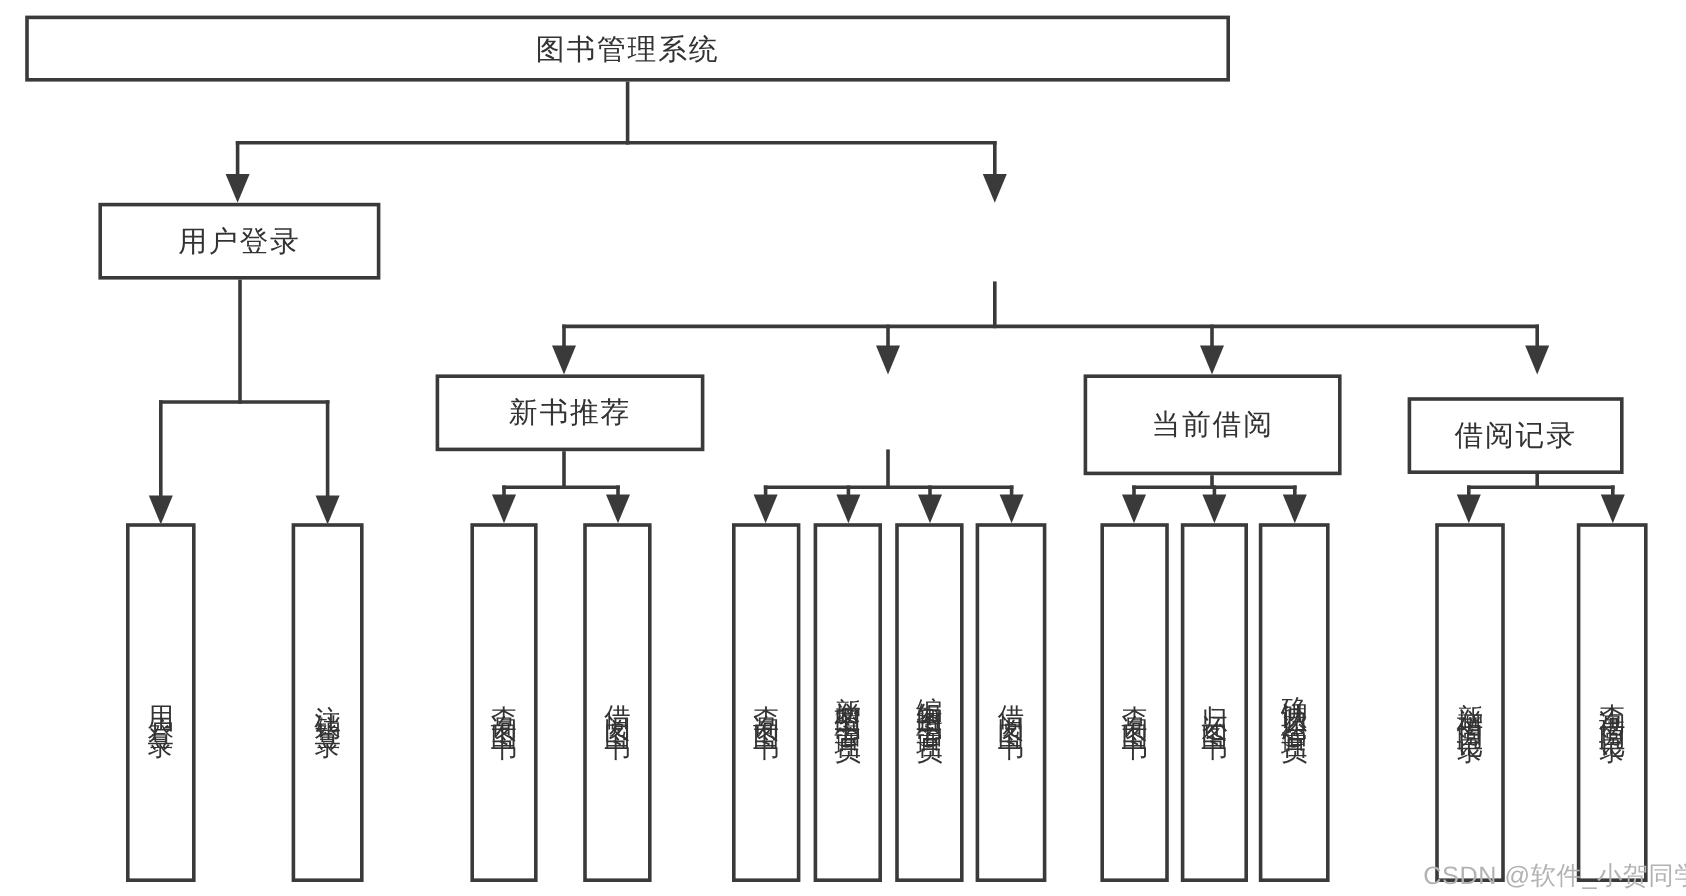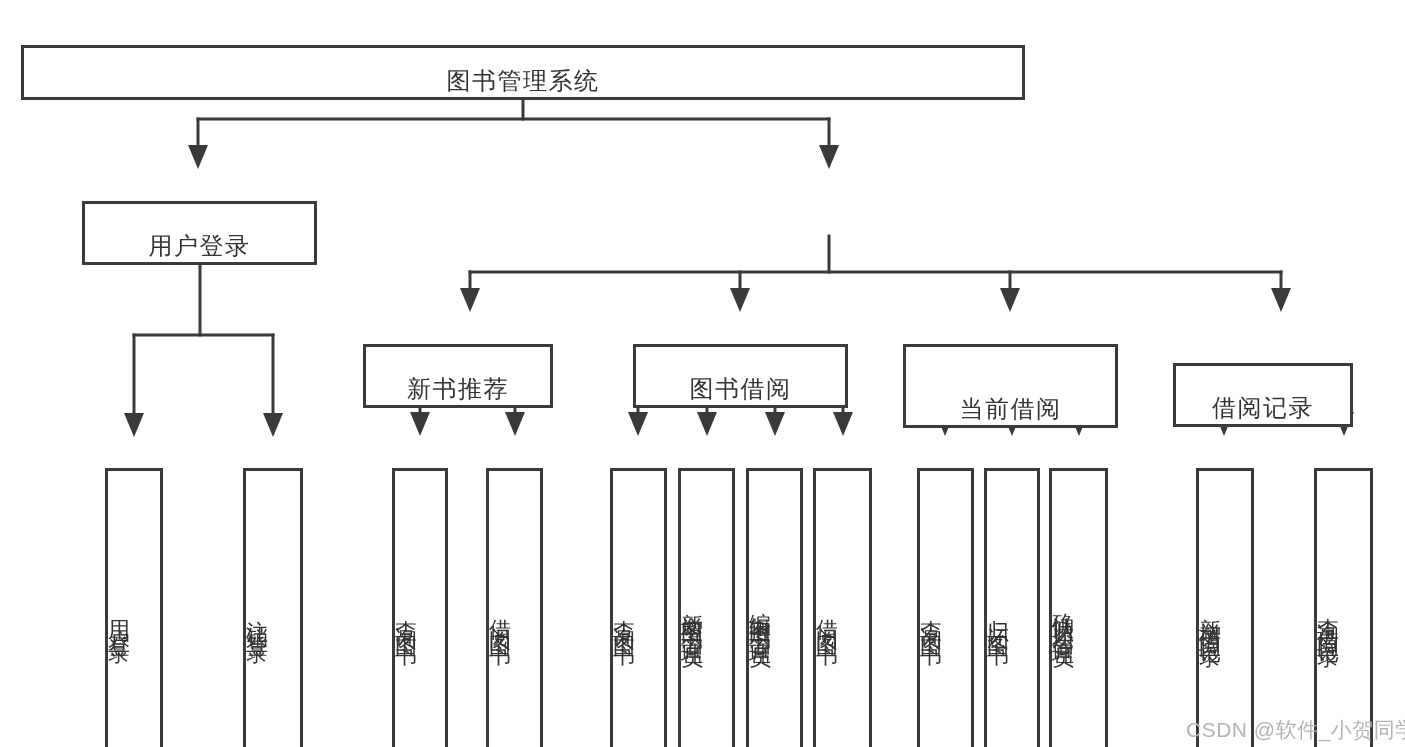--- a/index.html
+++ b/index.html
@@ -16,25 +16,24 @@
     left: 0; top: 0;
     width: 1405px; height: 747px;
     z-index: 1;
   }
   .node {
     position: absolute;
     box-sizing: border-box;
     background: #ffffff;
     border: 3px solid #3a3a3a;
     display: flex;
-    align-items: flex-end;
+    align-items: center;
     justify-content: center;
     color: #333333;
     z-index: 2;
-    margin-top: 32px;
   }
   .hlabel {
     font-size: 24px;
     letter-spacing: 1.5px;
     white-space: nowrap;
   }
   .vbox {
     writing-mode: vertical-rl;
     text-orientation: mixed;
   }
@@ -132,25 +131,22 @@
   </svg>
 
   <div class="node" style="left:21px; top:13px; width:1004px; height:55px;">
     <span class="hlabel">图书管理系统</span>
   </div>
 
   <div class="node" style="left:82px; top:169px; width:235px; height:64px;">
     <span class="hlabel">用户登录</span>
   </div>
 
-  <div class="node" style="left:363px; top:312px; width:190px; height:64px;">
+  <div class="node" style="left:363px; top:312px; width:224px; height:64px;">
     <span class="hlabel">新书推荐</span>
-  </div>
-  <div class="node" style="left:633px; top:312px; width:215px; height:64px;">
-    <span class="hlabel">图书借阅</span>
   </div>
   <div class="node" style="left:903px; top:312px; width:215px; height:84px;">
     <span class="hlabel">当前借阅</span>
   </div>
   <div class="node" style="left:1173px; top:331px; width:180px; height:64px;">
     <span class="hlabel">借阅记录</span>
   </div>
 
   <div class="node vbox" style="left:105px; top:436px; width:58px; height:299px;">
     <span class="vlabel">用户登录</span>

